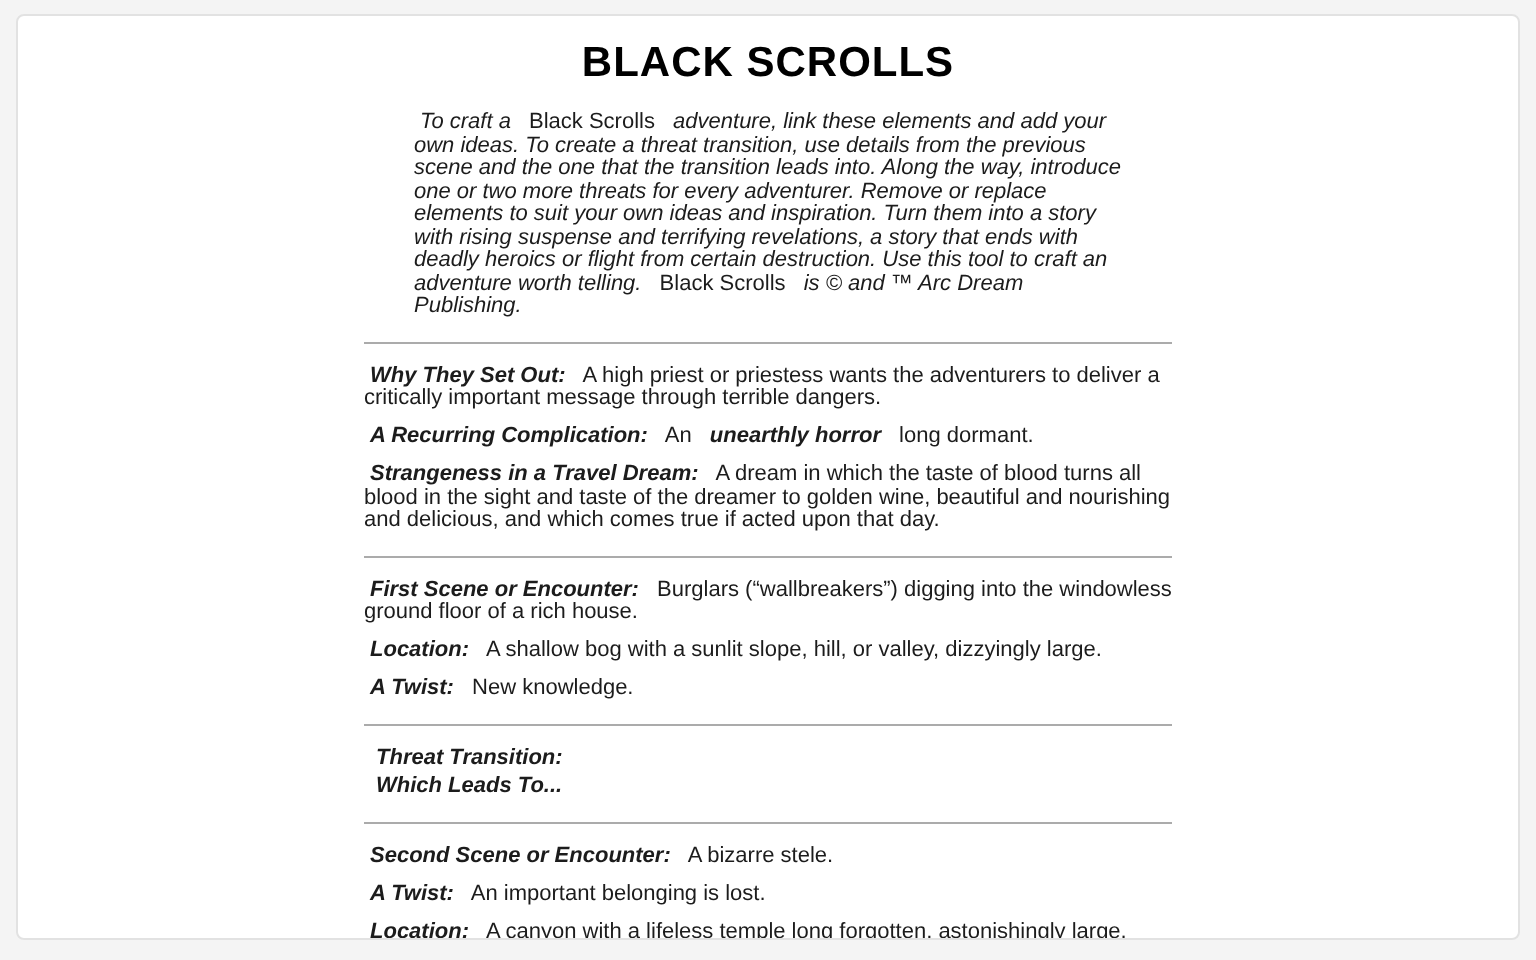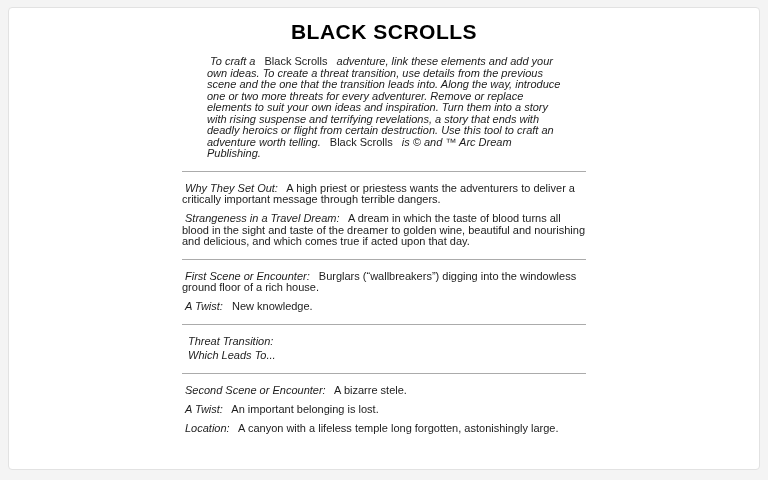--- a/index.html
+++ b/index.html
@@ -38,46 +38,48 @@
     margin: 0 25px 8px 25px;
     font-style: italic;
   }
   .intro .seg-r { font-style: normal; }
   hr.divider {
     border: none;
     border-top: 1px solid #ababab;
     margin: 11px 0;
   }
   p.para { margin: 7.5px 0; }
-  .seg-bi { font-weight: 400; font-style: italic; }
+  .seg-bi { font-weight: 700; font-style: italic; }
   .seg-i  { }
   .seg-r  { }
   .transition {
     margin: 6px 0;
   }
   .transition .line { display: block; }
 </style>
 </head>
 <body>
 
 <div class="card">
   <div class="column">
 
     <div class="page-title">BLACK SCROLLS</div>
 
     <p class="intro"><span class="seg-i">To craft a </span><span class="seg-r">Black Scrolls</span><span class="seg-i"> adventure, link these elements and add your own ideas. To create a threat transition, use details from the previous scene and the one that the transition leads into. Along the way, introduce one or two more threats for every adventurer. Remove or replace elements to suit your own ideas and inspiration. Turn them into a story with rising suspense and terrifying revelations, a story that ends with deadly heroics or flight from certain destruction. Use this tool to craft an adventure worth telling. </span><span class="seg-r">Black Scrolls </span><span class="seg-i">is © and ™ Arc Dream Publishing.</span></p>
 
     <hr class="divider">
 
     <p class="para"><span class="seg-bi">Why They Set Out:</span><span class="seg-r"> A high priest or priestess wants the adventurers to deliver a critically important message through terrible dangers.</span></p>
+    <p class="para"><span class="seg-bi">A Recurring Complication:</span><span class="seg-r"> An </span><span class="seg-bi">unearthly horror</span><span class="seg-r"> long dormant.</span></p>
     <p class="para"><span class="seg-bi">Strangeness in a Travel Dream:</span><span class="seg-r"> A dream in which the taste of blood turns all blood in the sight and taste of the dreamer to golden wine, beautiful and nourishing and delicious, and which comes true if acted upon that day.</span></p>
 
     <hr class="divider">
 
     <p class="para"><span class="seg-bi">First Scene or Encounter:</span><span class="seg-r"> Burglars (“wallbreakers”) digging into the windowless ground floor of a rich house.</span></p>
+    <p class="para"><span class="seg-bi">Location:</span><span class="seg-r"> A shallow bog with a sunlit slope, hill, or valley, dizzyingly large.</span></p>
     <p class="para"><span class="seg-bi">A Twist:</span><span class="seg-r"> New knowledge.</span></p>
 
     <hr class="divider">
 
     <div class="transition">
       <span class="line"><span class="seg-bi">Threat Transition:</span></span>
       <span class="line"><span class="seg-bi">Which Leads To...</span></span>
     </div>
 
     <hr class="divider">

